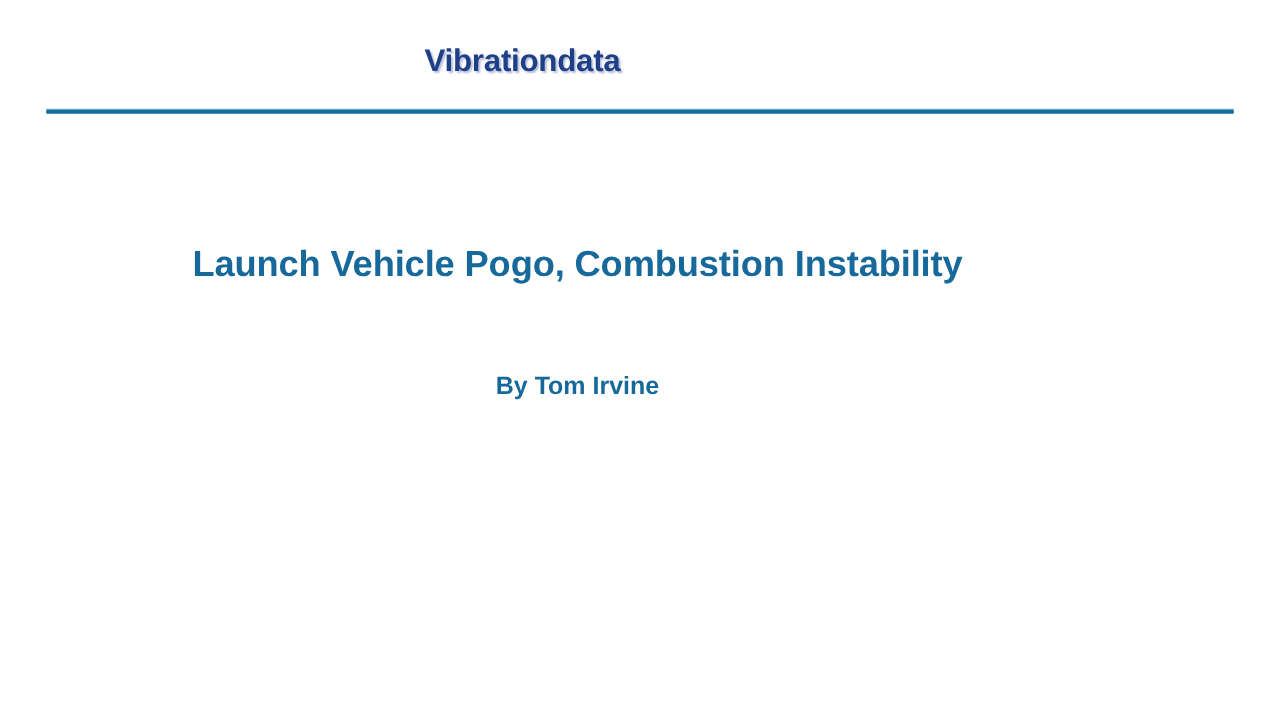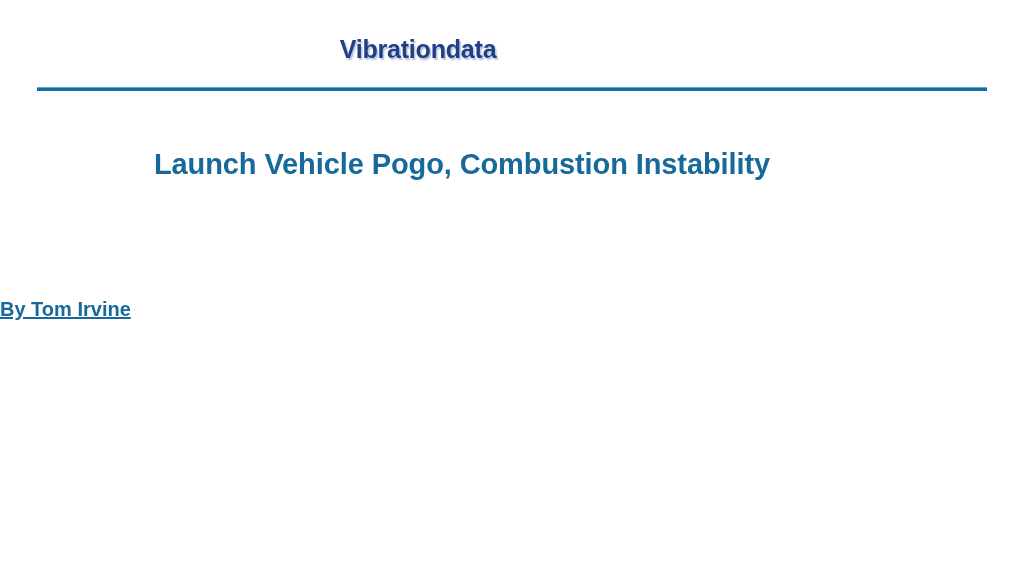--- a/index.html
+++ b/index.html
@@ -71,37 +71,38 @@
     color: #16699A;
     font-family: "Liberation Sans", sans-serif;
     font-size: 29px;
     font-weight: bold;
     line-height: 41px;
     letter-spacing: -0.1px;
   }
   .title-block .title-line {
     display: block;
     white-space: nowrap;
+    margin-top: 48px;
   }
 
   
   .byline {
     position: absolute;
     left: 0;
     top: 296px;
     width: 1024px;
     padding-right: 100px;
     box-sizing: border-box;
+    text-align: center;
     color: #16699A;
     font-family: "Liberation Sans", sans-serif;
     font-size: 20px;
     font-weight: bold;
     line-height: 26px;
     white-space: nowrap;
-    text-decoration: underline;
   }
 
   
   .content-area {
     position: absolute;
     left: 0;
     top: 340px;
     width: 1024px;
     height: 236px;
   }

